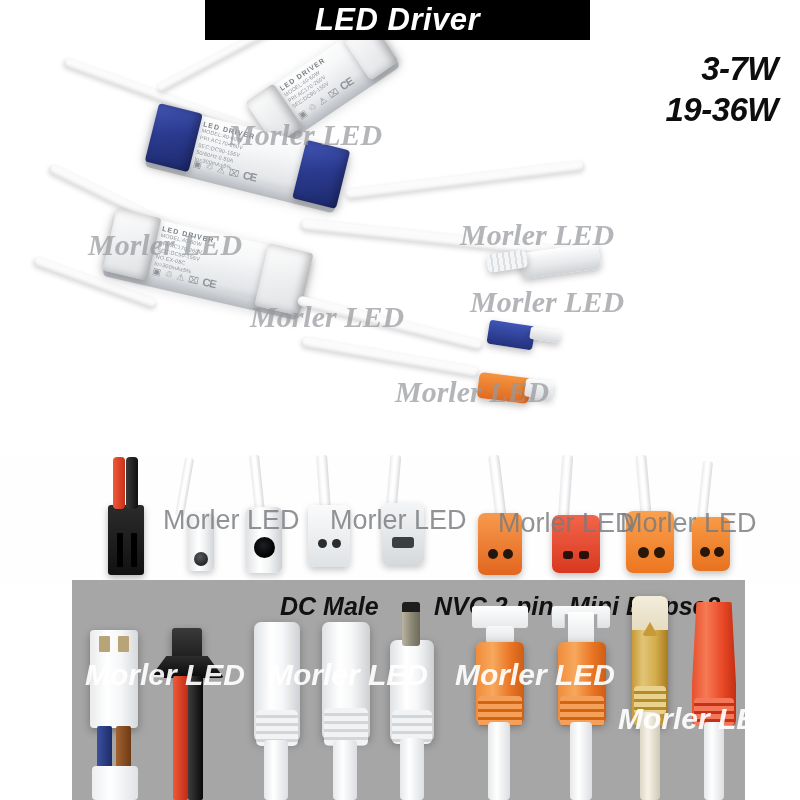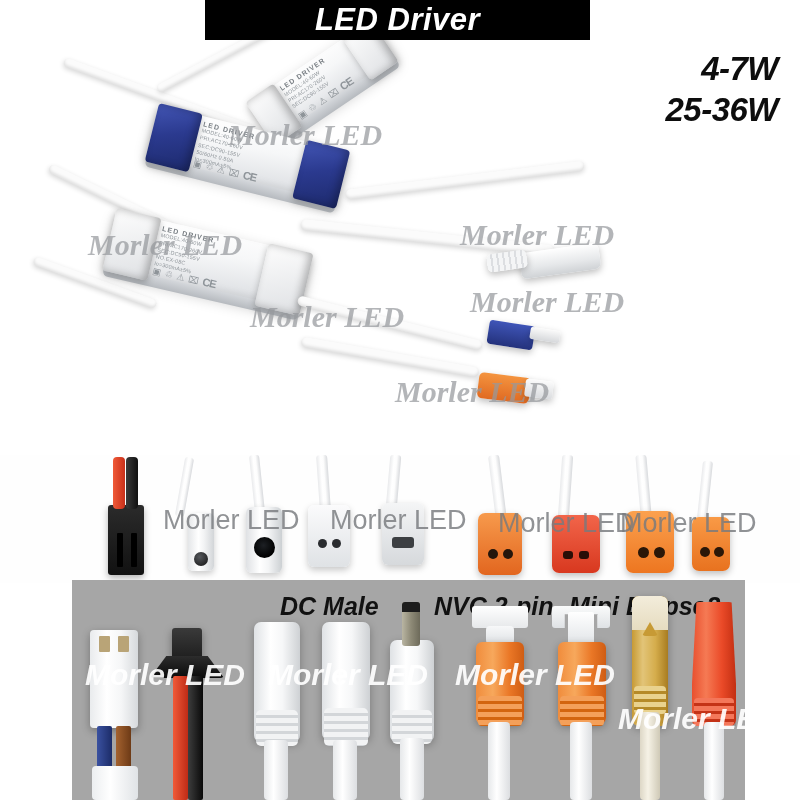--- a/index.html
+++ b/index.html
@@ -195,22 +195,22 @@
     <div class="wm wm-serif wm-top" style="left:470px;top:285px;">Morler LED</div>
     <div class="wm wm-serif wm-top" style="left:250px;top:300px;">Morler LED</div>
     <div class="wm wm-serif wm-top" style="left:395px;top:375px;">Morler LED</div>
   </div>
 
   <div class="title-banner">
     <span class="t">LED Driver</span>
   </div>
 
   <div class="watt-list">
-    <div class="watt">4-7W</div>
-    <div class="watt">25-36W</div>
+    <div class="watt">3-7W</div>
+    <div class="watt">19-36W</div>
   </div>
 
   <div class="mid-strip">
 
     <div class="plug" style="left:108px;top:50px;width:36px;height:70px;
                 background:linear-gradient(180deg,#2b2b2b,#111);border-radius:3px;
                 box-shadow:0 3px 7px rgba(0,0,0,.3);"></div>
     <div class="plug" style="left:117px;top:78px;width:6px;height:34px;background:#000;border-radius:1px;"></div>
     <div class="plug" style="left:131px;top:78px;width:6px;height:34px;background:#000;border-radius:1px;"></div>
     <div class="plug" style="left:113px;top:2px;width:12px;height:52px;background:linear-gradient(90deg,#f05a38,#c9301a);"></div>

